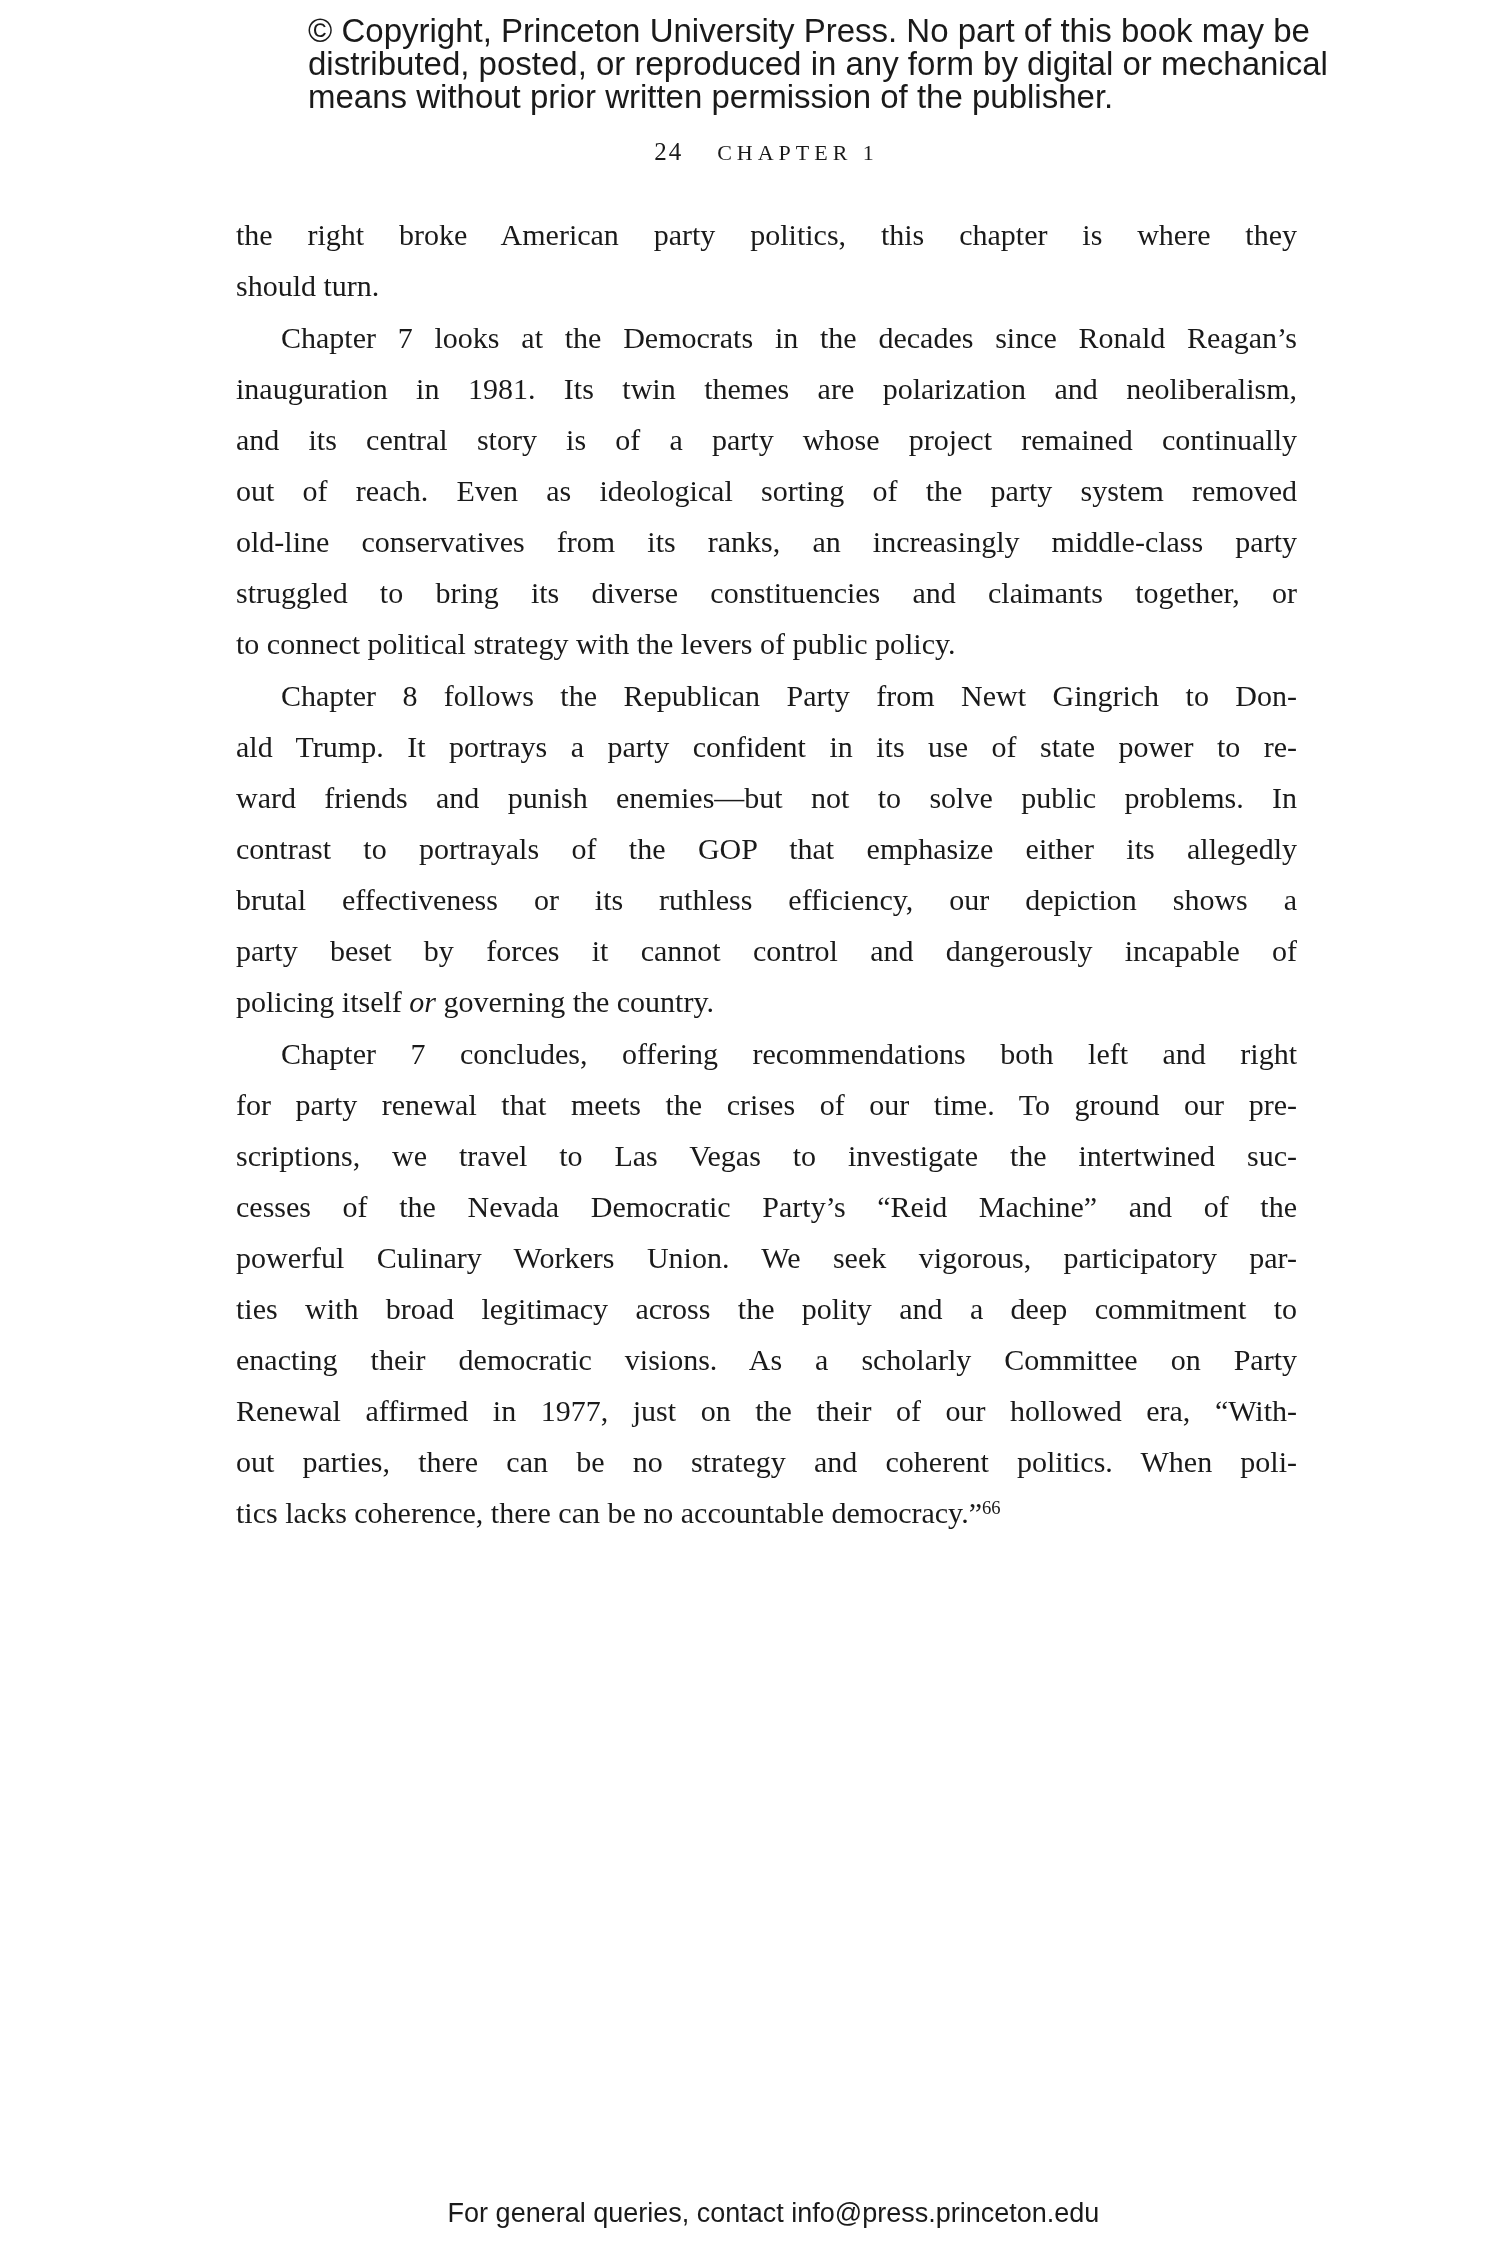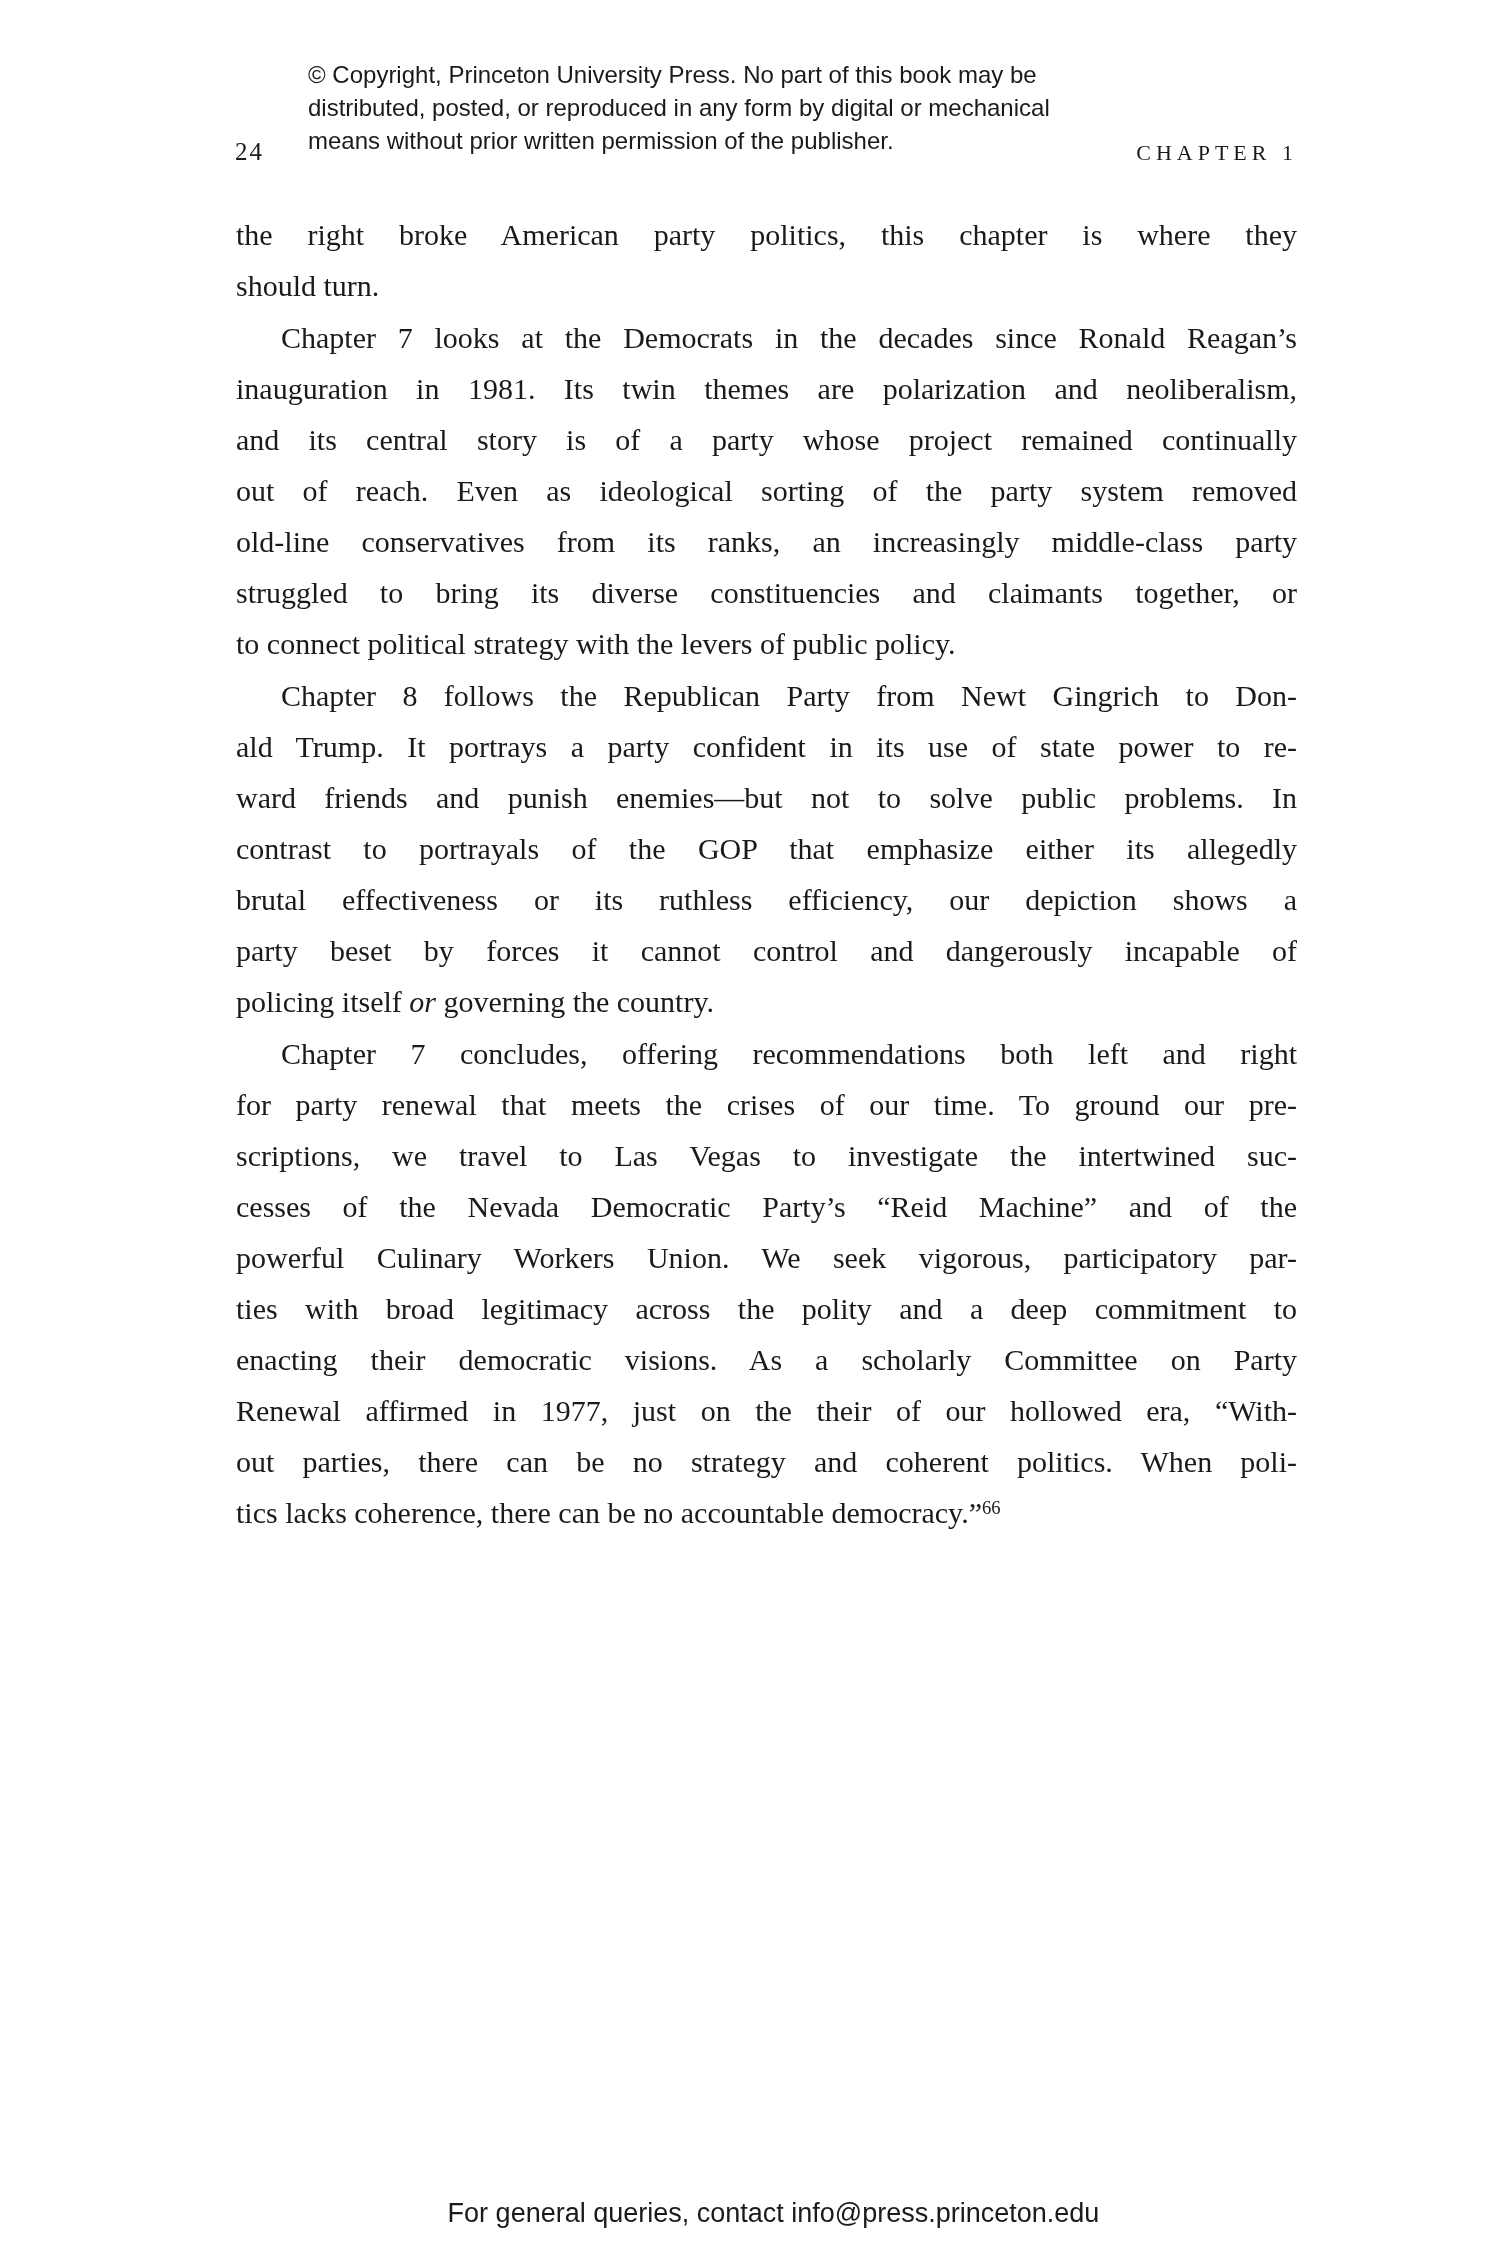--- a/index.html
+++ b/index.html
@@ -11,35 +11,34 @@
     overflow: hidden;
     color: #1a1a1a;
   }
 
   
   .copyright {
     position: absolute;
     left: 308px;
     top: 14px;
     font-family: "Liberation Sans", sans-serif;
-    font-size: 24px;
+    font-size: 33px;
     line-height: 33px;
     color: #1a1a1a;
     white-space: nowrap;
-    margin-top: 44px;
   }
 
   
   .running-head {
     position: absolute;
     left: 235px;
     top: 138px;
     width: 1063px;
     display: flex;
-    justify-content: space-between;
+    justify-content: center;
     align-items: baseline;
     font-family: "Liberation Serif", serif;
     color: #1a1a1a;
   }
   .running-head .page-number {
     font-size: 25px;
     letter-spacing: 2px;
     margin-right: 34px;
   }
   .running-head .chapter-label {

